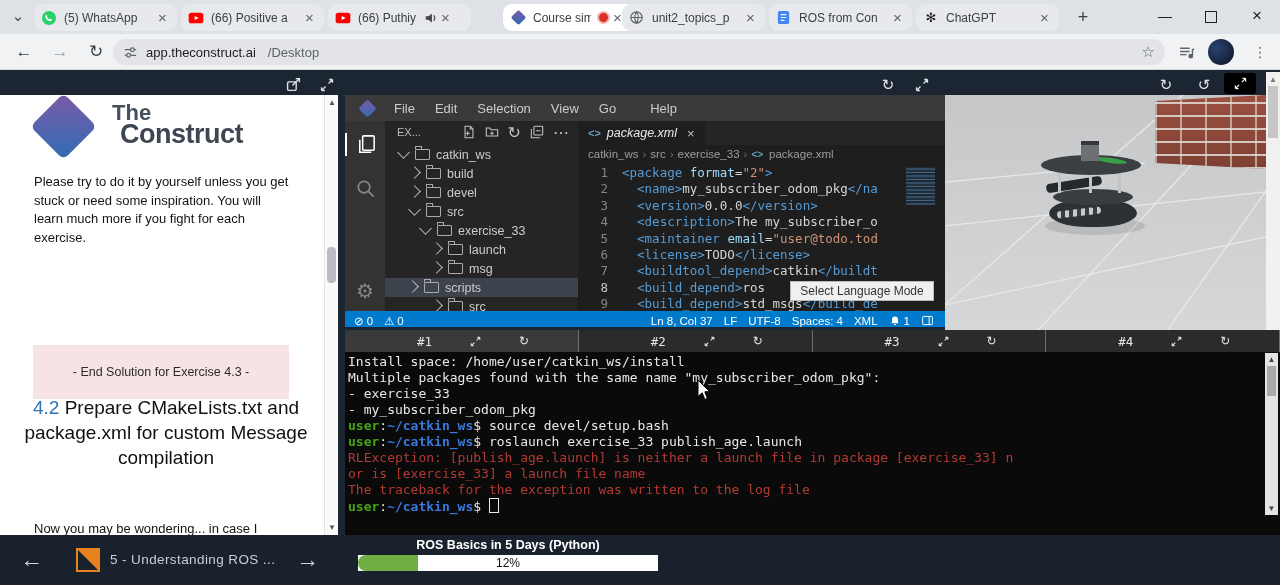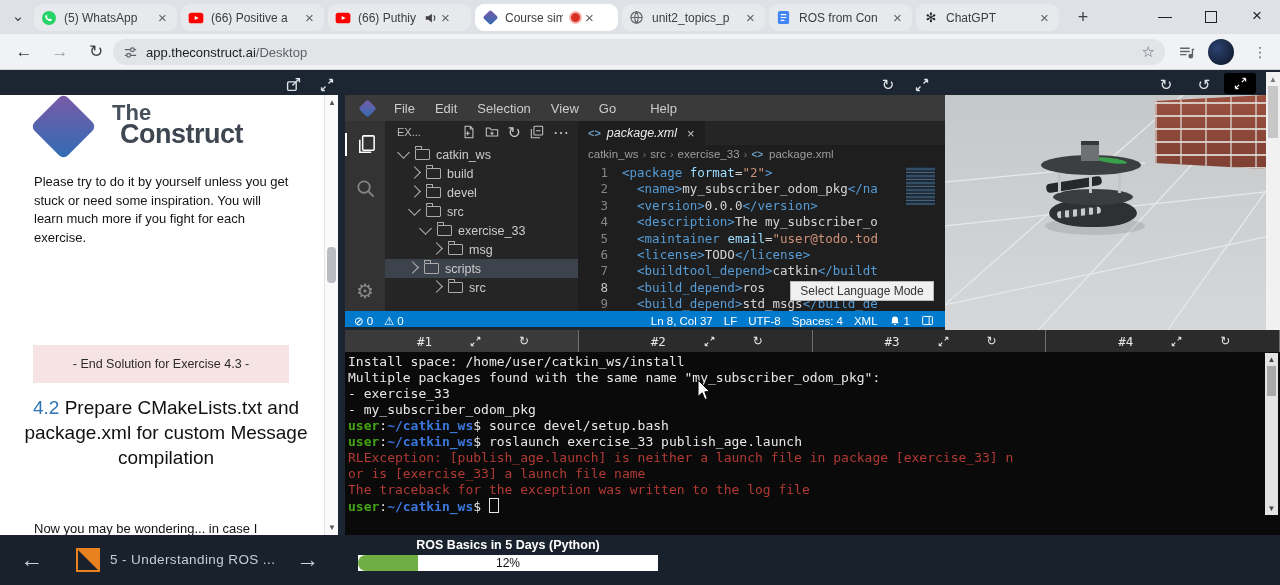--- a/index.html
+++ b/index.html
@@ -23,21 +23,21 @@
           text-align:center;line-height:20px;border-radius:50%;}
   .winctl{position:absolute;top:0;height:34px;width:46px;text-align:center;color:#202124;
           font-size:14px;line-height:32px;}
   .toolbar{position:absolute;left:0;top:34px;width:1280px;height:36px;background:#f1f2f4;
            border-bottom:1px solid #d5d8db;box-sizing:border-box;}
   .navbtn{position:absolute;top:6px;width:24px;height:24px;font-size:17px;color:#3c4043;
           text-align:center;line-height:23px;}
   .omnibox{position:absolute;left:113px;top:5px;width:1052px;height:26px;background:#e2e4e8;
            border-radius:13px;display:flex;align-items:center;padding:0 10px;box-sizing:border-box;}
   .url{font-size:13px;color:#202124;margin-left:8px;white-space:nowrap;}
-  .url .path{color:#5f6368;}
+  .url .path{color:#5f6368;padding-left:12px;}
   .omni-star{margin-left:auto;font-size:15px;color:#5f6368;}
   .avatar{position:absolute;left:1208px;top:5px;width:26px;height:26px;border-radius:50%;
           background:radial-gradient(circle at 35% 35%,#2c4270,#0c1424);}
   .kebab{position:absolute;left:1250px;top:7px;width:20px;height:22px;color:#5f6368;font-size:14px;
          text-align:center;line-height:22px;}
 
   
   .phic{position:absolute;width:24px;height:21px;color:#dfe3e7;display:flex;align-items:center;
         justify-content:center;font-size:15px;}
   .phic.btn{background:#000;border-radius:3px;width:32px;}
@@ -49,21 +49,21 @@
              border-left:1px solid #e4e4e4;box-sizing:border-box;}
   .nb-scroll .arr{position:absolute;left:0;width:14px;text-align:center;font-size:8px;color:#555;}
   .nb-thumb{position:absolute;left:2px;top:152px;width:9px;height:36px;background:#b9bdc2;border-radius:4px;}
   .logo-diamond{position:absolute;left:40px;top:8px;width:47px;height:47px;border-radius:6px;
                 transform:rotate(45deg);background:linear-gradient(135deg,#7b5aa6,#2f6db5);}
   .logo-the{position:absolute;left:112px;top:5px;font-size:22px;font-weight:bold;color:#46515d;}
   .logo-construct{position:absolute;left:120px;top:24px;font-size:27px;font-weight:bold;color:#3d4651;letter-spacing:-.5px;}
   .nb-p{position:absolute;left:34px;width:258px;font-size:13px;line-height:18.5px;color:#141414;}
   .nb-link{color:#3568a9;text-decoration:underline;}
   .nb-banner{position:absolute;left:33px;top:250px;width:256px;background:#f6e3e3;color:#2b2b2b;
-             font-size:12.5px;text-align:center;padding:12px 0;}
+             font-size:12.5px;text-align:center;padding:20px 0;}
   .nb-head{position:absolute;left:6px;top:300px;width:320px;text-align:center;font-size:19px;
            font-weight:normal;color:#111;line-height:25px;}
   .nb-head .num{color:#2e74b5;}
 
   
   .ide{position:absolute;left:345px;top:95px;width:600px;height:232px;background:#1e1e1e;overflow:hidden;}
   .menubar{position:absolute;left:0;top:0;width:600px;height:26px;background:#3a3a3a;display:flex;
            align-items:center;}
   .menu-logo{width:13px;height:13px;border-radius:3px;margin:0 10px 0 16px;
              transform:rotate(45deg);background:linear-gradient(135deg,#7b5aa6,#2f6db5);flex:0 0 13px;}
@@ -202,21 +202,21 @@
       <span class="btab-title" style="max-width:62px;">(66) Puthiy</span>
       <span>
           <svg viewBox="0 0 16 16" width="14" height="14">
             <path d="M2 6v4h3l4 3V3L5 6z" fill="#444"></path>
             <path d="M11 5a4 4 0 0 1 0 6" stroke="#444" fill="none" stroke-width="1.3"></path>
           </svg>
         </span>
       <span class="btab-close">×</span>
     </div>
 
-    <div class="btab active" style="left:475px;width:143px;">
+    <div class="btab active" style="left:503px;width:143px;">
       <span class="favicon" style="display:flex;align-items:center;justify-content:center;">
           <span style="width:11px;height:11px;border-radius:2px;transform:rotate(45deg);background:linear-gradient(135deg,#7b5aa6,#2f6db5);"></span>
         </span>
       <span class="btab-title" style="max-width:58px;">Course sim</span>
       <span class="rec-dot"></span>
       <span class="btab-close">×</span>
     </div>
 
     <div class="btab" style="left:622px;width:143px;">
       <span class="favicon">
@@ -391,20 +391,25 @@
           </div>
           <div class="trow" style="padding-left: 25px;">
             <span class="chev down"></span>
             <span class="folder"></span>
             <span>src</span>
           </div>
           <div class="trow" style="padding-left: 36px;">
             <span class="chev down"></span>
             <span class="folder"></span>
             <span>exercise_33</span>
+          </div>
+          <div class="trow" style="padding-left: 47px;">
+            <span class="chev right"></span>
+            <span class="folder"></span>
+            <span>launch</span>
           </div>
           <div class="trow" style="padding-left: 47px;">
             <span class="chev right"></span>
             <span class="folder"></span>
             <span>msg</span>
           </div>
           <div class="trow sel" style="padding-left: 23px;">
             <span class="chev right"></span>
             <span class="folder"></span>
             <span>scripts</span>

